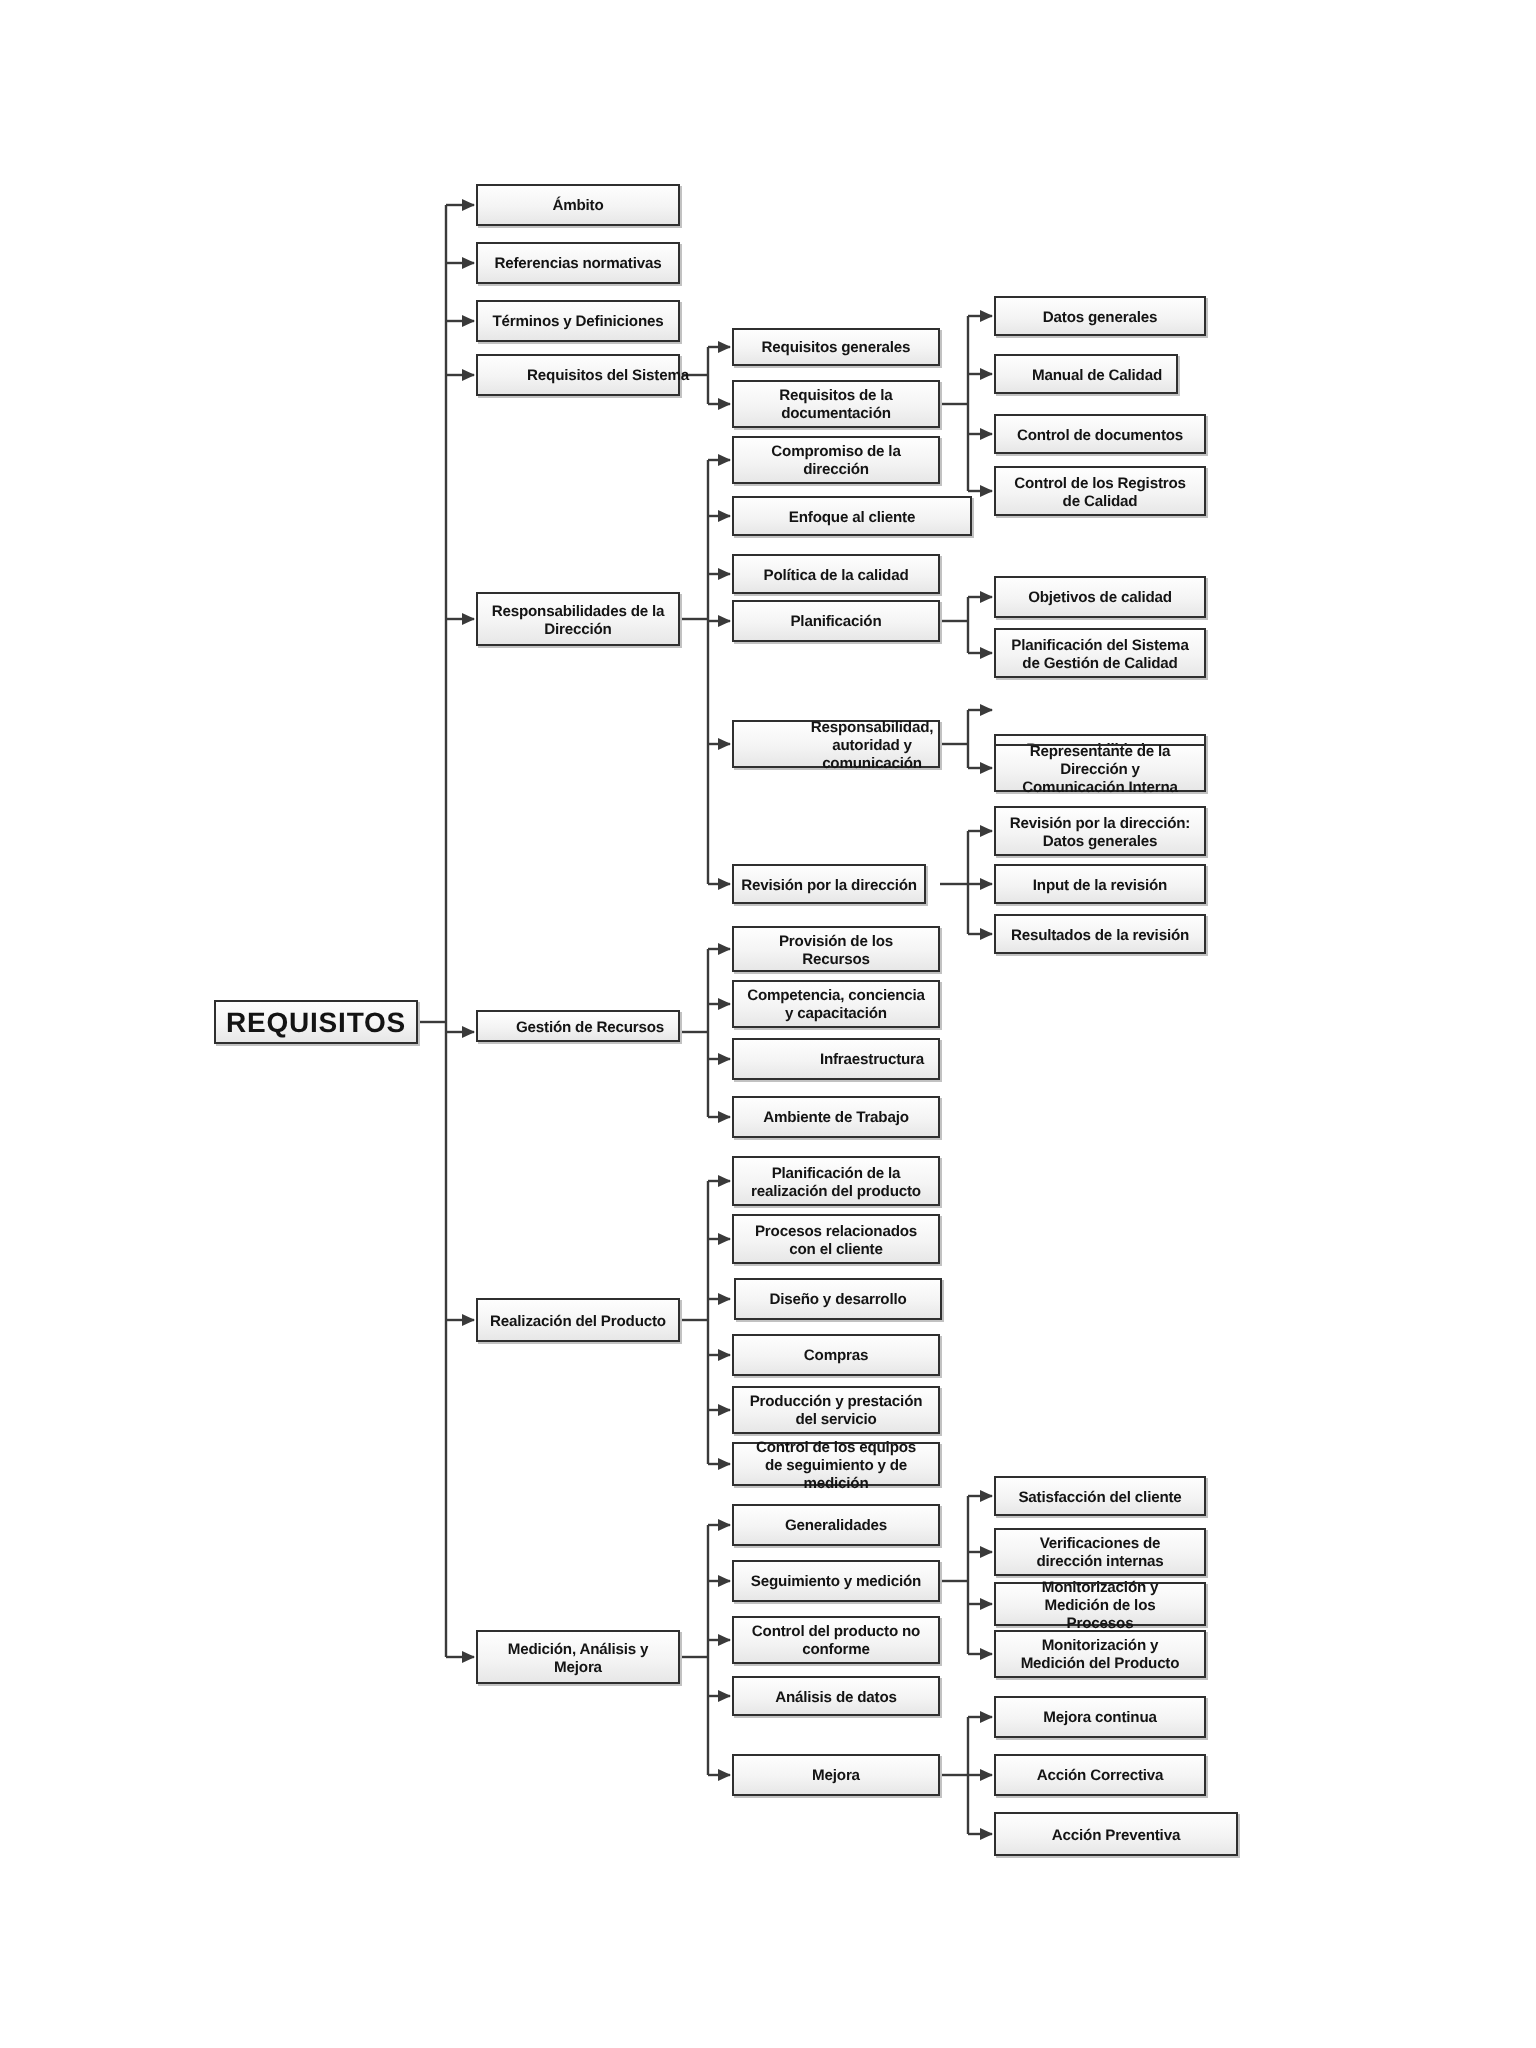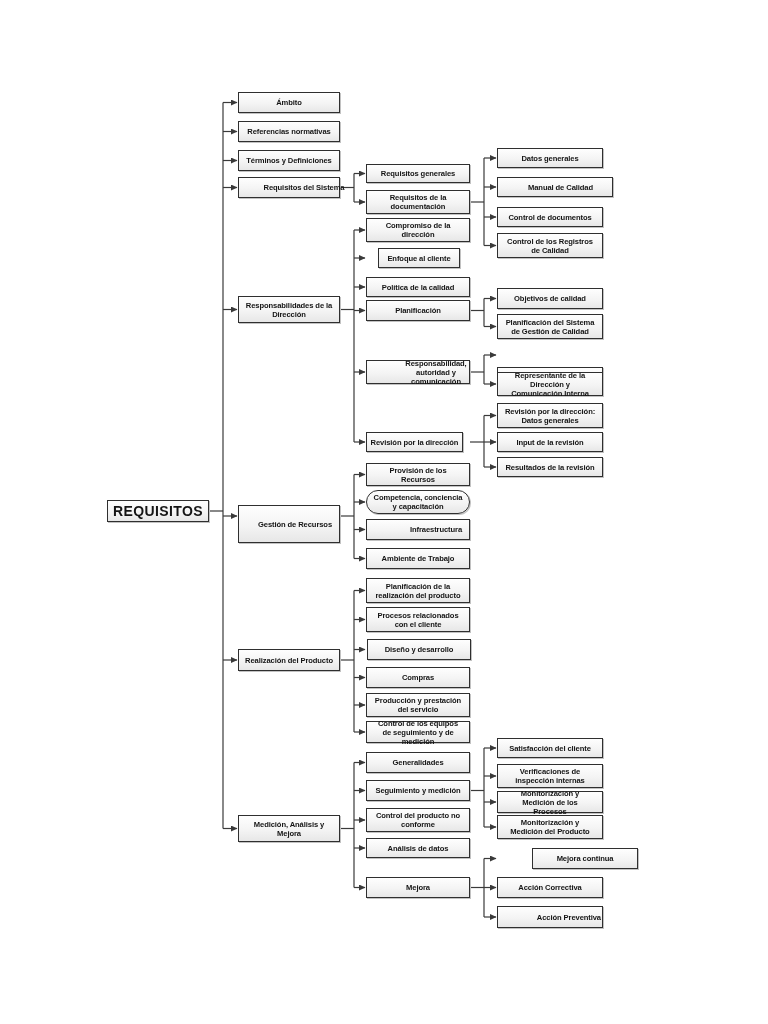--- a/index.html
+++ b/index.html
@@ -118,63 +118,63 @@
       <div class="node" style="left: 238px; top: 150px; width: 102px; height: 21px;">
         <span>Términos y Definiciones</span>
       </div>
       <div class="node" style="left: 238px; top: 177px; width: 102px; height: 21px; padding-left: 30px;">
         <span>Requisitos del Sistema</span>
       </div>
       <div class="node" style="left: 238px; top: 296px; width: 102px; height: 27px;">
         <span>Responsabilidades de la
 Dirección</span>
       </div>
-      <div class="node" style="left: 238px; top: 505px; width: 102px; height: 38px; padding-left: 12px;">
+      <div class="node" style="left: 238px; top: 505px; width: 102px; height: 16px; padding-left: 12px;">
         <span>Gestión de Recursos</span>
       </div>
       <div class="node" style="left: 238px; top: 649px; width: 102px; height: 22px;">
         <span>Realización del Producto</span>
       </div>
       <div class="node" style="left: 238px; top: 815px; width: 102px; height: 27px;">
         <span>Medición, Análisis y
 Mejora</span>
       </div>
       <div class="node" style="left: 366px; top: 164px; width: 104px; height: 19px;">
         <span>Requisitos generales</span>
       </div>
       <div class="node" style="left: 366px; top: 190px; width: 104px; height: 24px;">
         <span>Requisitos de la
 documentación</span>
       </div>
       <div class="node" style="left: 366px; top: 218px; width: 104px; height: 24px;">
         <span>Compromiso de la
 dirección</span>
       </div>
-      <div class="node" style="left: 366px; top: 248px; width: 82px; height: 20px; margin-left: 12px;">
+      <div class="node" style="left: 366px; top: 248px; width: 120px; height: 20px;">
         <span>Enfoque al cliente</span>
       </div>
       <div class="node" style="left: 366px; top: 277px; width: 104px; height: 20px;">
         <span>Política de la calidad</span>
       </div>
       <div class="node" style="left: 366px; top: 300px; width: 104px; height: 21px;">
         <span>Planificación</span>
       </div>
       <div class="node" style="left: 366px; top: 360px; width: 104px; height: 24px; padding-left: 36px;">
         <span>Responsabilidad,
 autoridad y
 comunicación</span>
       </div>
       <div class="node" style="left: 366px; top: 432px; width: 97px; height: 20px;">
         <span>Revisión por la dirección</span>
       </div>
       <div class="node" style="left: 366px; top: 463px; width: 104px; height: 23px;">
         <span>Provisión de los
 Recursos</span>
       </div>
-      <div class="node" style="left: 366px; top: 490px; width: 104px; height: 24px; border-radius: 12px;">
+      <div class="node" style="left: 366px; top: 490px; width: 104px; height: 24px;">
         <span>Competencia, conciencia
 y capacitación</span>
       </div>
       <div class="node" style="left: 366px; top: 519px; width: 104px; height: 21px; padding-left: 36px;">
         <span>Infraestructura</span>
       </div>
       <div class="node" style="left: 366px; top: 548px; width: 104px; height: 21px;">
         <span>Ambiente de Trabajo</span>
       </div>
       <div class="node" style="left: 366px; top: 578px; width: 104px; height: 25px;">
@@ -212,21 +212,21 @@
       </div>
       <div class="node" style="left: 366px; top: 838px; width: 104px; height: 20px;">
         <span>Análisis de datos</span>
       </div>
       <div class="node" style="left: 366px; top: 877px; width: 104px; height: 21px;">
         <span>Mejora</span>
       </div>
       <div class="node" style="left: 497px; top: 148px; width: 106px; height: 20px;">
         <span>Datos generales</span>
       </div>
-      <div class="node" style="left: 497px; top: 177px; width: 116px; height: 20px; padding-left: 11px;">
+      <div class="node" style="left: 497px; top: 177px; width: 92px; height: 20px; padding-left: 11px;">
         <span>Manual de Calidad</span>
       </div>
       <div class="node" style="left: 497px; top: 207px; width: 106px; height: 20px;">
         <span>Control de documentos</span>
       </div>
       <div class="node" style="left: 497px; top: 233px; width: 106px; height: 25px;">
         <span>Control de los Registros
 de Calidad</span>
       </div>
       <div class="node" style="left: 497px; top: 288px; width: 106px; height: 21px;">
@@ -253,34 +253,34 @@
         <span>Input de la revisión</span>
       </div>
       <div class="node" style="left: 497px; top: 457px; width: 106px; height: 20px;">
         <span>Resultados de la revisión</span>
       </div>
       <div class="node" style="left: 497px; top: 738px; width: 106px; height: 20px;">
         <span>Satisfacción del cliente</span>
       </div>
       <div class="node" style="left: 497px; top: 764px; width: 106px; height: 24px;">
         <span>Verificaciones de
-inspección internas</span>
+dirección internas</span>
       </div>
       <div class="node" style="left: 497px; top: 791px; width: 106px; height: 22px;">
         <span>Monitorización y
 Medición de los
 Procesos</span>
       </div>
       <div class="node" style="left: 497px; top: 815px; width: 106px; height: 24px;">
         <span>Monitorización y
 Medición del Producto</span>
       </div>
-      <div class="node" style="left: 497px; top: 848px; width: 106px; height: 21px; margin-left: 35px;">
+      <div class="node" style="left: 497px; top: 848px; width: 106px; height: 21px;">
         <span>Mejora continua</span>
       </div>
       <div class="node" style="left: 497px; top: 877px; width: 106px; height: 21px;">
         <span>Acción Correctiva</span>
       </div>
-      <div class="node" style="left: 497px; top: 906px; width: 106px; height: 22px; justify-content: flex-end;">
+      <div class="node" style="left: 497px; top: 906px; width: 122px; height: 22px;">
         <span>Acción Preventiva</span>
       </div>
     </div>
 </div>
 
 </body></html>

